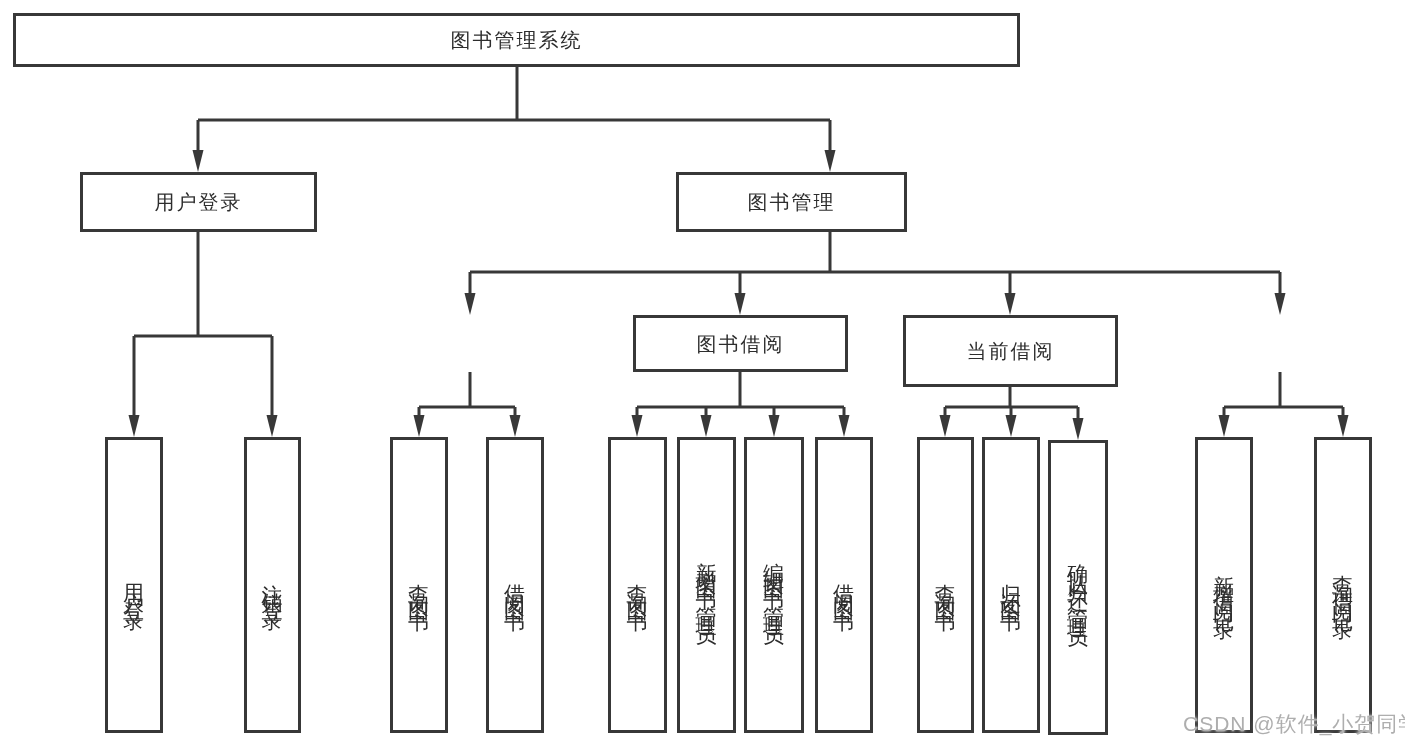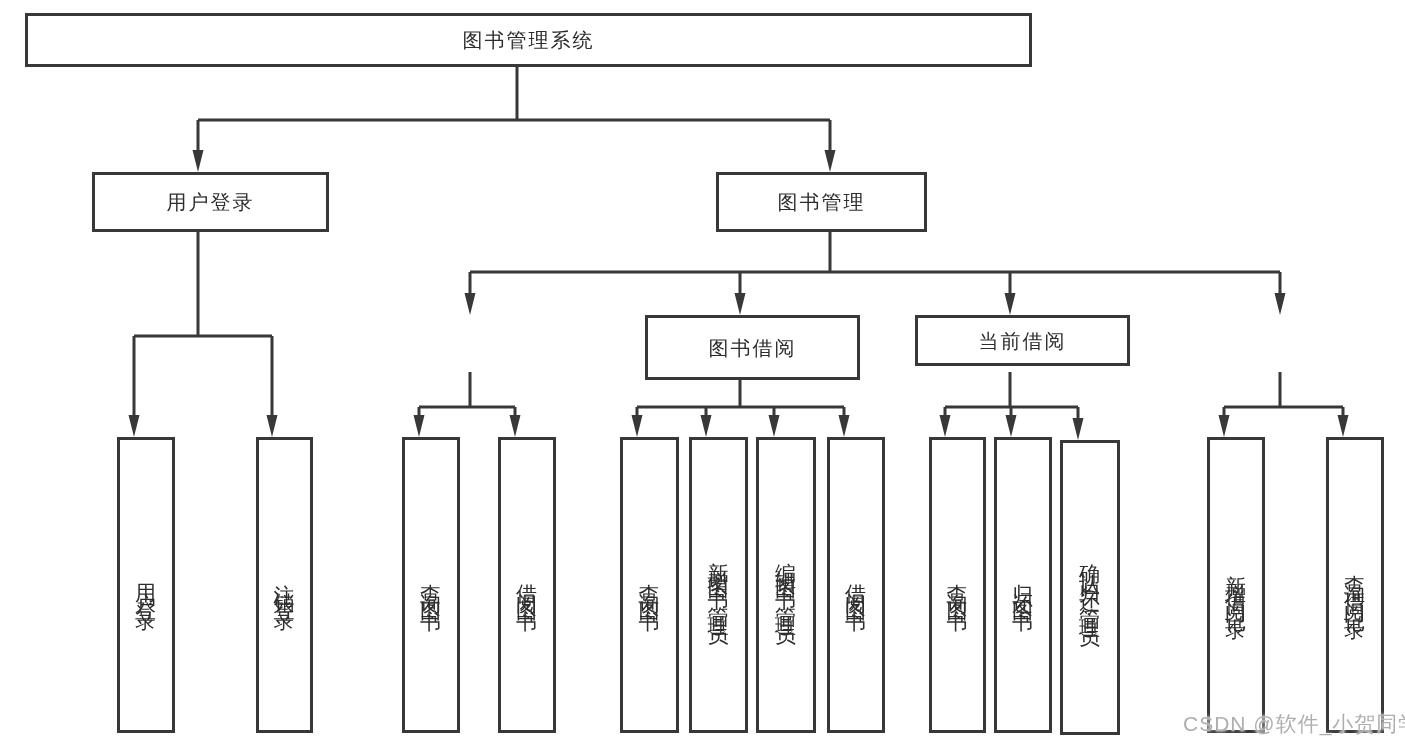--- a/index.html
+++ b/index.html
@@ -6,21 +6,21 @@
   body{
     width:1405px;height:747px;position:relative;background:#ffffff;
     font-family:"Liberation Sans",sans-serif;overflow:hidden;
   }
   #canvas{position:absolute;inset:0;width:1405px;height:747px;}
   svg.connectors{position:absolute;left:0;top:0;}
   .box{
     position:absolute;box-sizing:border-box;background:#ffffff;
     border:3px solid #383838;display:flex;align-items:center;justify-content:center;
     color:#2d2d2d;font-size:20px;letter-spacing:2px;text-align:center;
-    line-height:1.2;z-index:2;margin-left:12px;
+    line-height:1.2;z-index:2;
   }
   .vbox{
     writing-mode:vertical-rl;text-orientation:mixed;
     font-size:21px;letter-spacing:9px;line-height:1;
   }
   .watermark{
     position:absolute;left:1183px;top:710px;z-index:5;
     font-size:21px;letter-spacing:1px;color:#aeaeae;
     text-shadow:0 0 2px #ffffff,0 0 4px #ffffff;
     white-space:nowrap;
@@ -67,24 +67,24 @@
       <polygon points="1005.5,415 1016.5,415 1011,437"></polygon>
       <polygon points="1072.5,418 1083.5,418 1078,440"></polygon>
       <polygon points="1218.5,415 1229.5,415 1224,437"></polygon>
       <polygon points="1337.5,415 1348.5,415 1343,437"></polygon>
     </g>
   </svg>
 
   <div class="box" style="left:13px;top:13px;width:1007px;height:54px">图书管理系统</div>
 
   <div class="box" style="left:80px;top:172px;width:237px;height:60px">用户登录</div>
-  <div class="box" style="left:704px;top:172px;width:211px;height:60px">图书管理</div>
+  <div class="box" style="left:676px;top:172px;width:231px;height:60px">图书管理</div>
 
-  <div class="box" style="left:633px;top:315px;width:215px;height:65px">图书借阅</div>
-  <div class="box" style="left:903px;top:315px;width:215px;height:51px">当前借阅</div>
+  <div class="box" style="left:633px;top:315px;width:215px;height:57px">图书借阅</div>
+  <div class="box" style="left:903px;top:315px;width:215px;height:72px">当前借阅</div>
 
   <div class="box vbox" style="left:105px;top:437px;width:58px;height:296px">用户登录</div>
   <div class="box vbox" style="left:244px;top:437px;width:57px;height:296px">注销登录</div>
 
   <div class="box vbox" style="left:390px;top:437px;width:58px;height:296px">查询图书</div>
   <div class="box vbox" style="left:486px;top:437px;width:58px;height:296px">借阅图书</div>
 
   <div class="box vbox" style="left:608px;top:437px;width:59px;height:296px">查询图书</div>
   <div class="box vbox" style="left:677px;top:437px;width:59px;height:296px">新增图书（管理员）</div>
   <div class="box vbox" style="left:744px;top:437px;width:60px;height:296px">编辑图书（管理员）</div>

